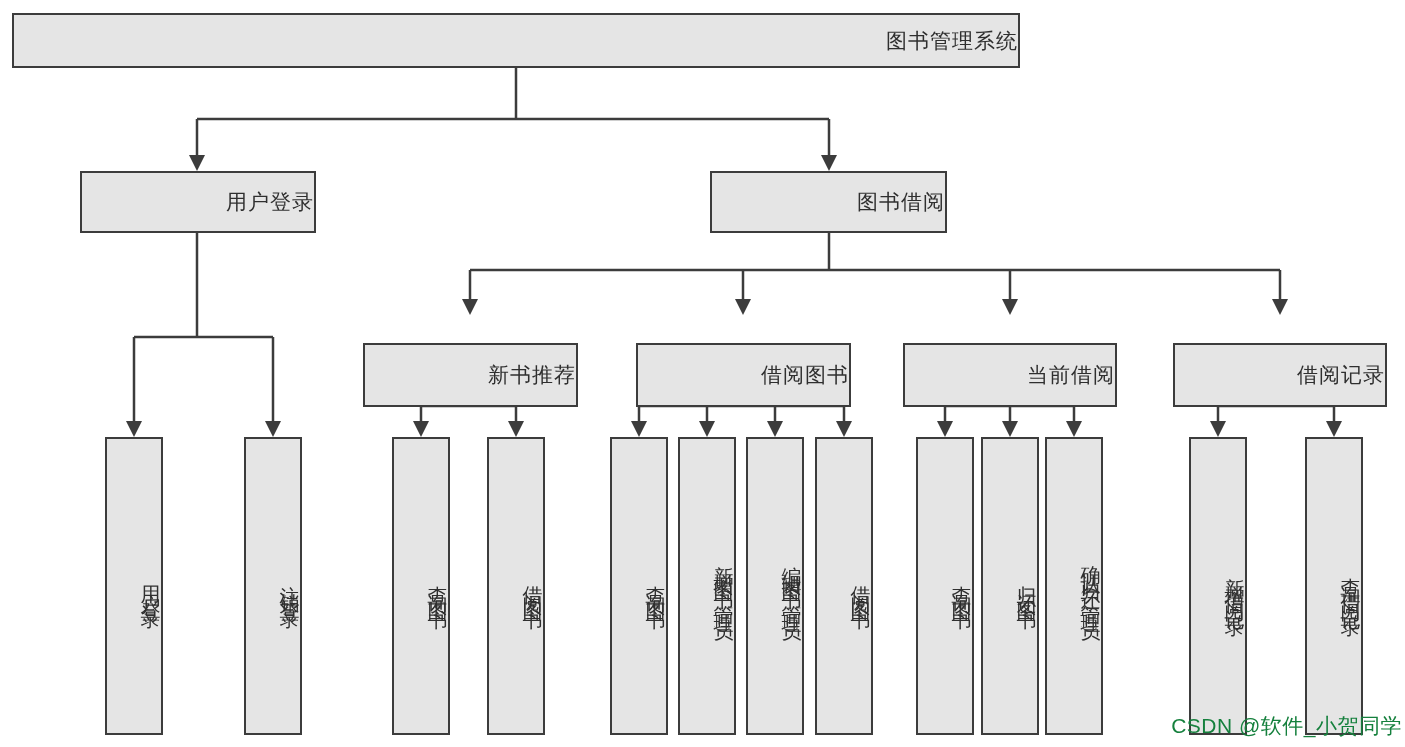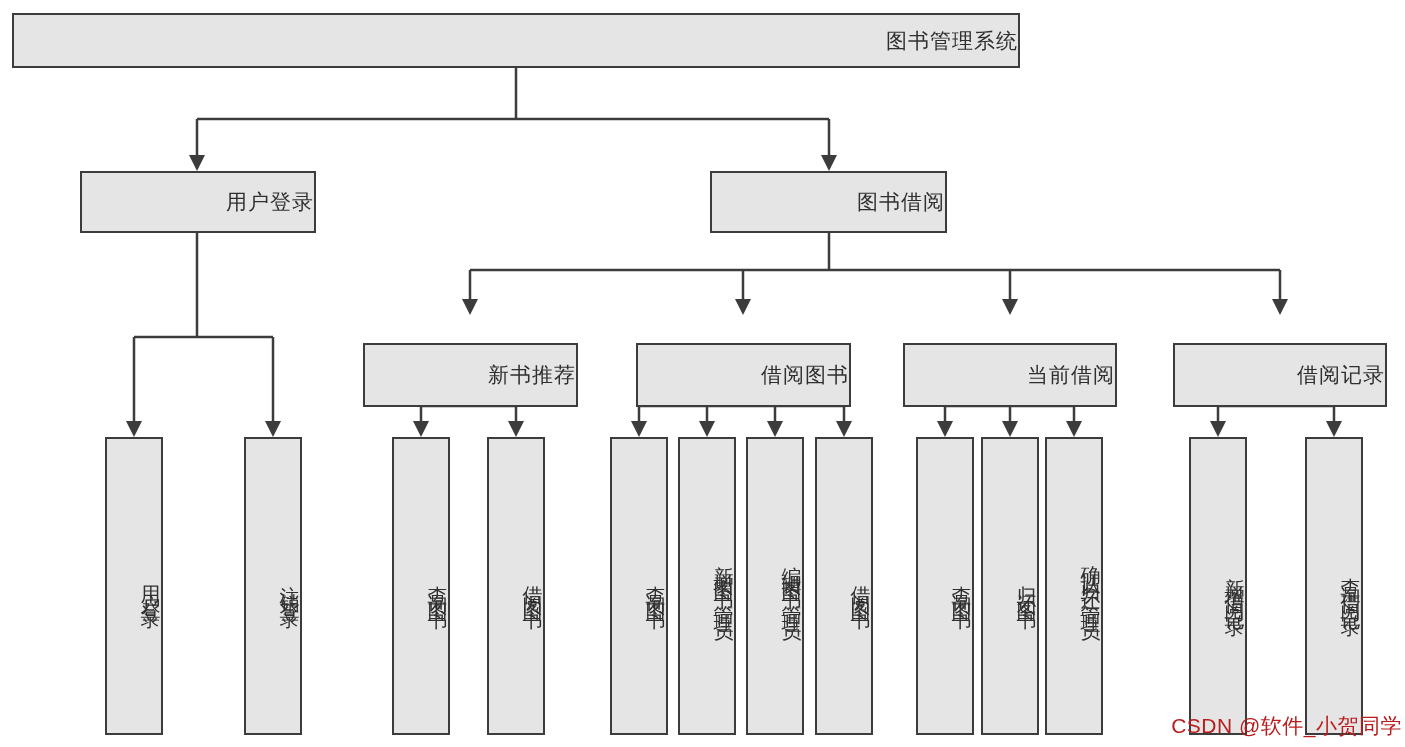--- a/index.html
+++ b/index.html
@@ -15,21 +15,21 @@
   .hlabel{font-size:21px;letter-spacing:1px;white-space:nowrap;}
   .root{left:12px;top:13px;width:1008px;height:55px;}
   .lvl2{top:171px;height:62px;}
   .lvl3{top:303px;height:64px;margin-top:40px;}
   .vbox{top:437px;width:58px;height:298px;}
   .vbox .vlabel{
     writing-mode:vertical-rl;text-orientation:mixed;
     font-size:20px;letter-spacing:8px;line-height:1;white-space:nowrap;
   }
   .watermark{
-    position:absolute;top:712px;right:3px;color:#b91c1c;font-size:21px;letter-spacing:0.5px;
+    position:absolute;top:712px;right:3px;color:#15803d;font-size:21px;letter-spacing:0.5px;
   }
 </style>
 </head>
 <body>
 
 <div id="canvas">
 
   <svg id="wires" viewBox="0 0 1405 747" xmlns="http://www.w3.org/2000/svg">
     <g stroke="#3c3c3c" stroke-width="2.5" fill="none">
 

